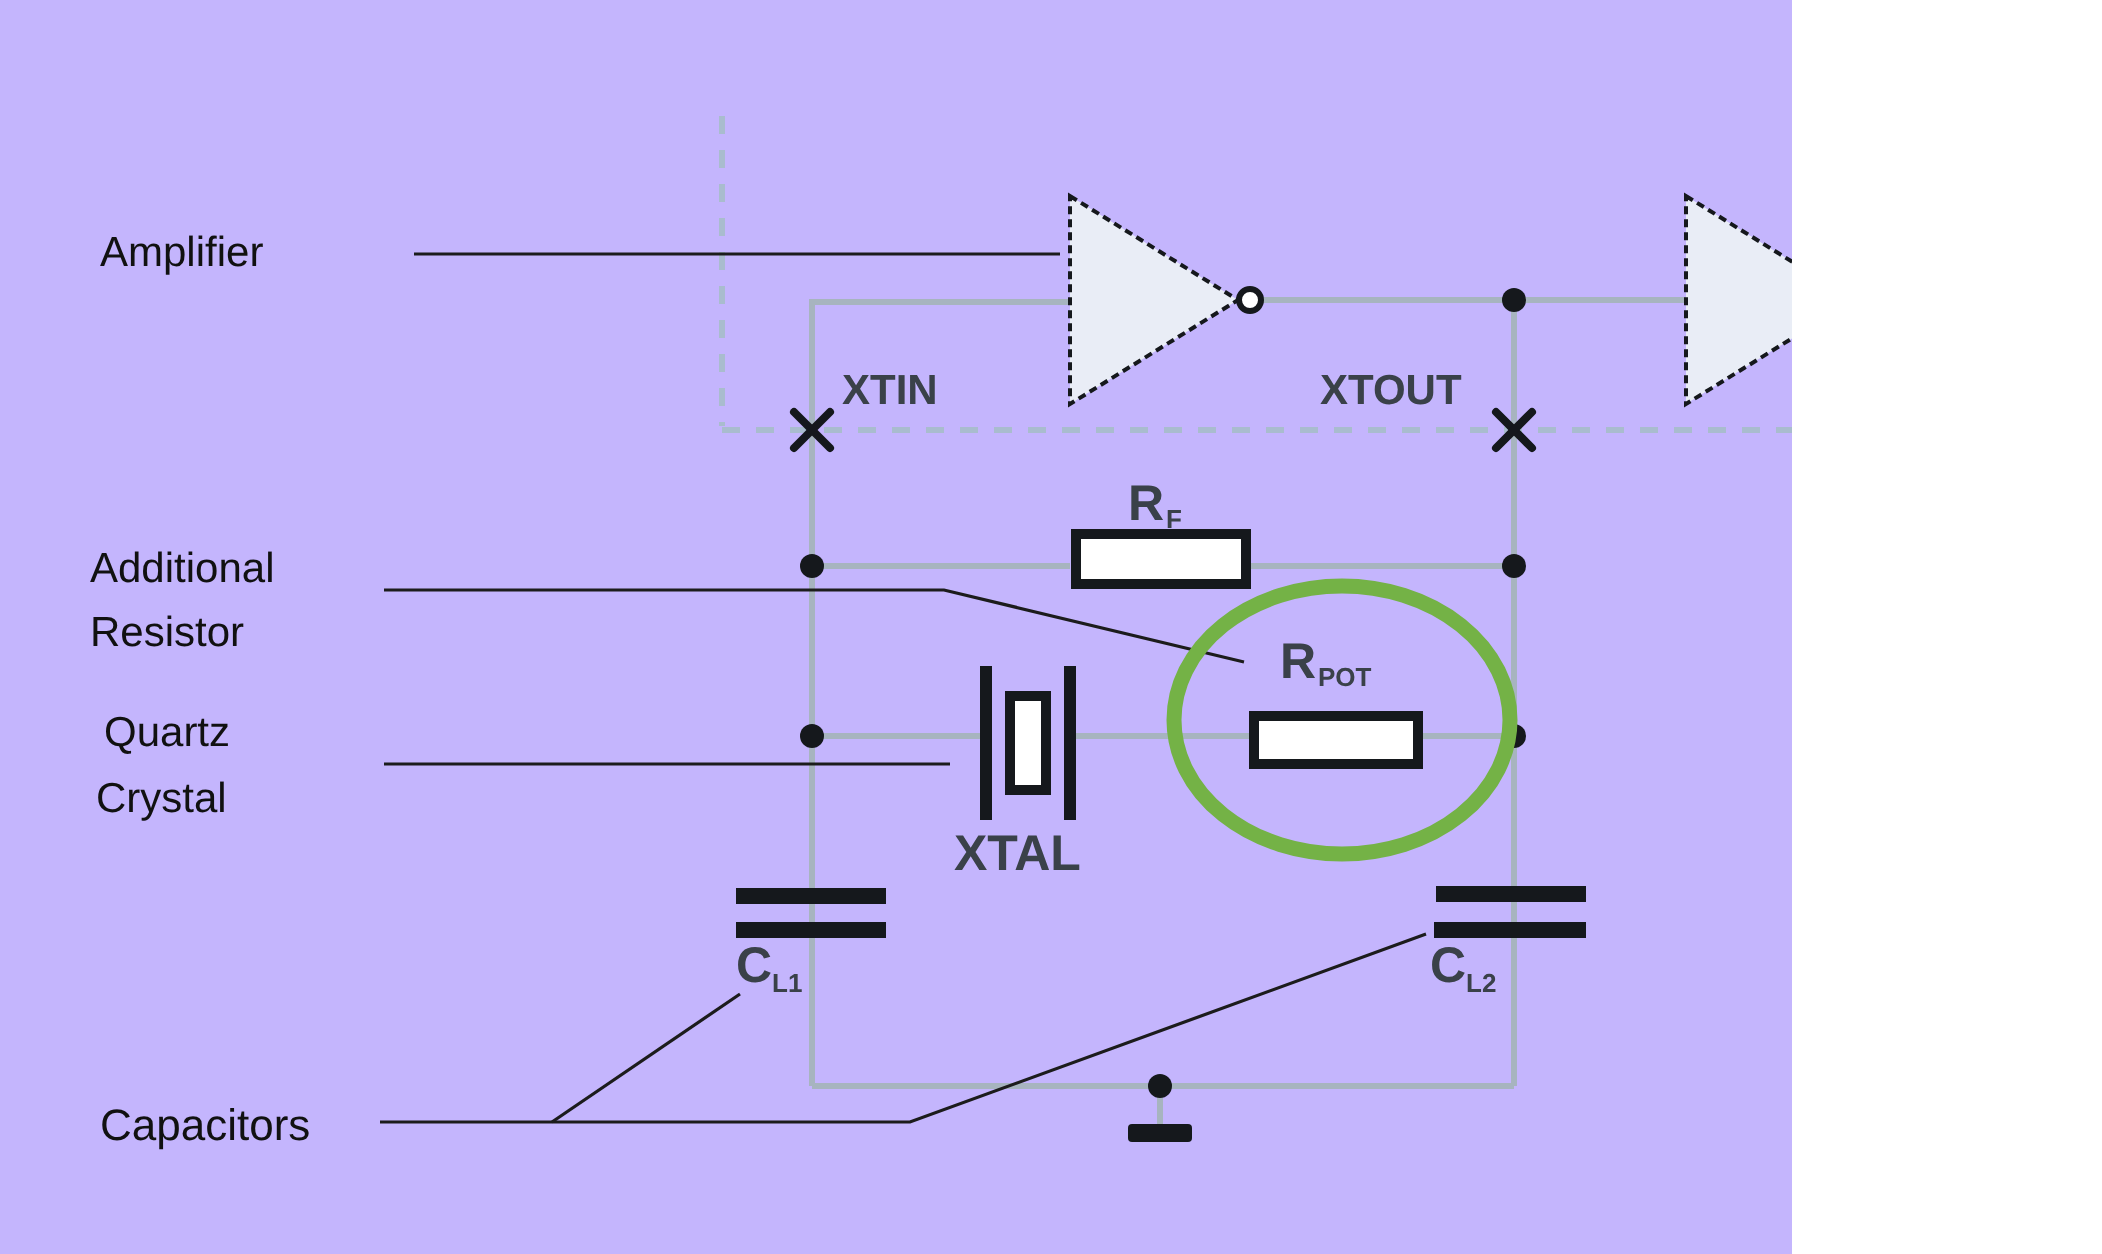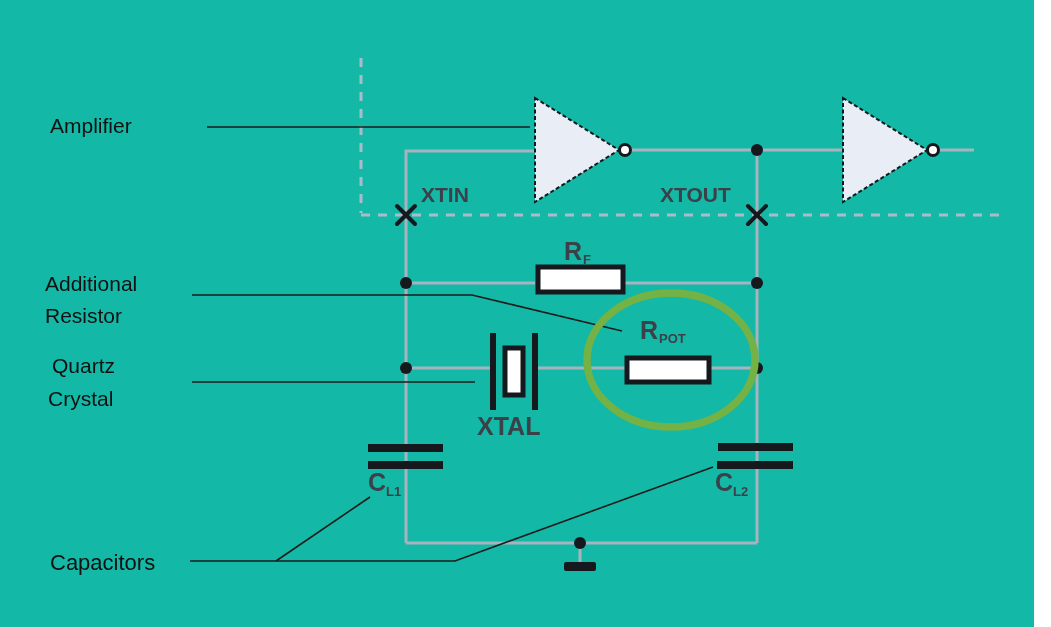--- a/index.html
+++ b/index.html
@@ -1,19 +1,19 @@
 <!DOCTYPE html>
 <html style="--wire: #a7b4bf; --dashed-guide: #a9bcce; --pointer: #1c1c1c; --component-stroke: #15181c; --amp-fill: #e9edf6; --highlight-green: #74b246; --annotation-text: #111111; --circuit-text: #3a4149;"><head>
 <meta charset="utf-8">
 <style>
   html,body{margin:0;padding:0;background:#ffffff;}
   #stage{
     position:relative;
-    width:1034px;height:627px;
-    background:#14b8a6;
+    width:896px;height:627px;
+    background:#c4b5fd;
     font-family:"Liberation Sans", sans-serif;
     overflow:hidden;
   }
   svg{position:absolute;left:0;top:0;}
   .wire{stroke:var(--wire);stroke-width:3;fill:none;}
   .dashed-guide{stroke:var(--dashed-guide);stroke-width:3;fill:none;stroke-dasharray:9 8;}
   .pointer{stroke:var(--pointer);stroke-width:1.6;fill:none;}
   .comp-fill{fill:var(--component-stroke);}
   .resistor{fill:#ffffff;stroke:var(--component-stroke);stroke-width:5;}
   .amp{fill:var(--amp-fill);stroke:var(--component-stroke);stroke-width:2;stroke-dasharray:4 2.5;}

